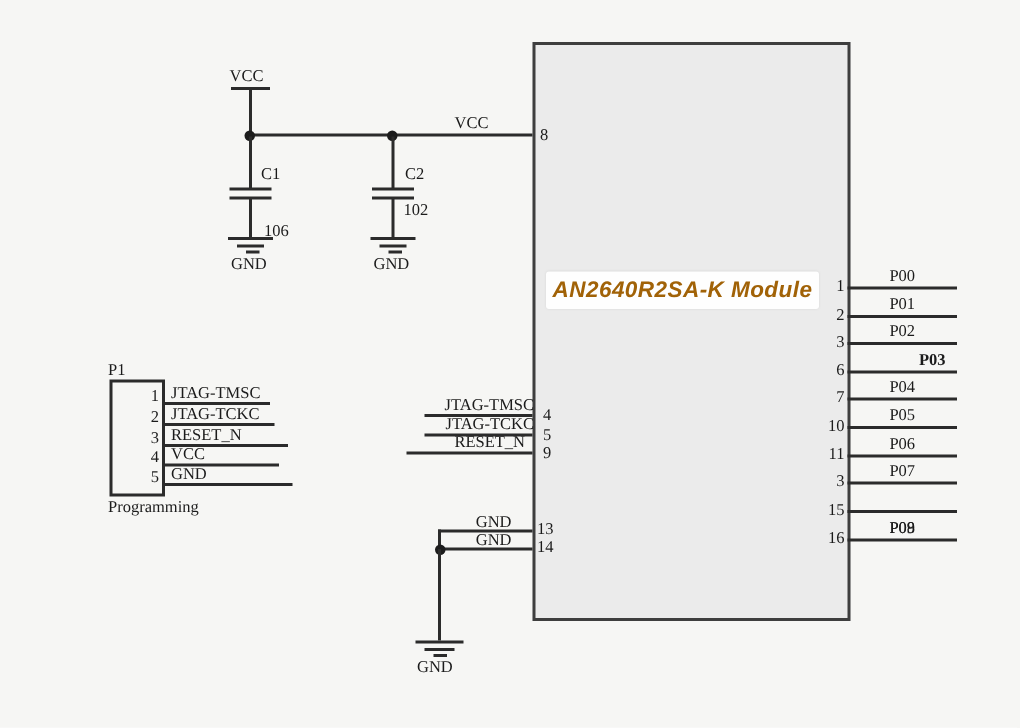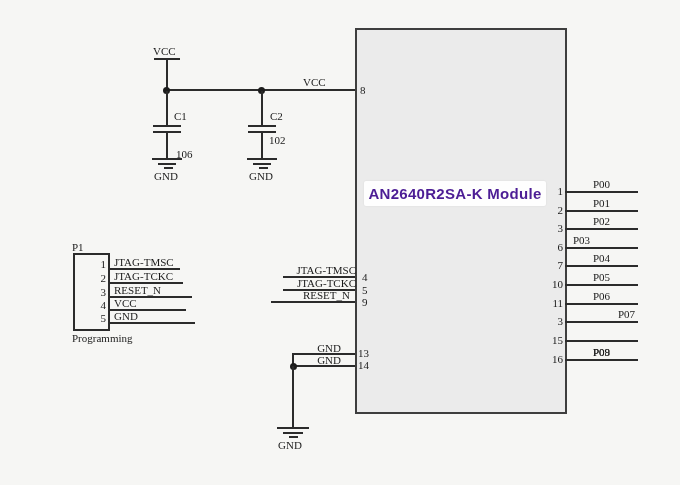--- a/index.html
+++ b/index.html
@@ -40,22 +40,22 @@
   }
   .title-patch{
     position:absolute;left:364px;top:181px;width:182px;height:25px;
     background:var(--patch);
     border-radius:2px;
     display:flex;align-items:center;justify-content:center;
     box-shadow:0 0 2px rgba(0,0,0,0.08);
   }
   .title-patch span{
     font-family:"Liberation Sans", sans-serif;
-    font-weight:bold;
-    font-size:15px;letter-spacing:0.3px;color:#4c1d95;
+    font-weight:bold;font-style:italic;
+    font-size:15px;letter-spacing:0.3px;color:#a16207;
     white-space:nowrap;
   }
   .p1-box{
     position:absolute;left:73px;top:253px;width:37px;height:78px;
     box-sizing:border-box;
     border:2px solid var(--line);
     background:transparent;
   }
   .pinlbl{width:73px;text-align:center;}
 </style>
@@ -131,37 +131,37 @@
 
   <div class="wire" style="left:565px;top:210px;width:73px;height:2px;"></div>
   <div class="lbl pinlbl" style="left:565px;top:197px;">P01</div>
   <div class="lbl num ralign" style="right:117px;top:204px;">2</div>
 
   <div class="wire" style="left:565px;top:228px;width:73px;height:2px;"></div>
   <div class="lbl pinlbl" style="left:565px;top:215px;">P02</div>
   <div class="lbl num ralign" style="right:117px;top:222px;">3</div>
 
   <div class="wire" style="left:565px;top:247px;width:73px;height:2px;"></div>
-  <div class="lbl pinlbl" style="left:545px;top:234px;">P03</div>
+  <div class="lbl pinlbl" style="left:585px;top:234px;font-weight:bold;">P03</div>
   <div class="lbl num ralign" style="right:117px;top:241px;">6</div>
 
   <div class="wire" style="left:565px;top:265px;width:73px;height:2px;"></div>
   <div class="lbl pinlbl" style="left:565px;top:252px;">P04</div>
   <div class="lbl num ralign" style="right:117px;top:259px;">7</div>
 
   <div class="wire" style="left:565px;top:284px;width:73px;height:2px;"></div>
   <div class="lbl pinlbl" style="left:565px;top:271px;">P05</div>
   <div class="lbl num ralign" style="right:117px;top:278px;">10</div>
 
   <div class="wire" style="left:565px;top:303px;width:73px;height:2px;"></div>
   <div class="lbl pinlbl" style="left:565px;top:290px;">P06</div>
   <div class="lbl num ralign" style="right:117px;top:297px;">11</div>
 
   <div class="wire" style="left:565px;top:321px;width:73px;height:2px;"></div>
-  <div class="lbl pinlbl" style="left:590px;top:308px;">P07</div>
+  <div class="lbl pinlbl" style="left:565px;top:308px;">P07</div>
   <div class="lbl num ralign" style="right:117px;top:315px;">3</div>
 
   <div class="wire" style="left:565px;top:340px;width:73px;height:2px;"></div>
   <div class="lbl pinlbl" style="left:565px;top:346px;">P08</div>
   <div class="lbl num ralign" style="right:117px;top:334px;">15</div>
 
   <div class="wire" style="left:565px;top:359px;width:73px;height:2px;"></div>
   <div class="lbl pinlbl" style="left:565px;top:346px;">P09</div>
   <div class="lbl num ralign" style="right:117px;top:353px;">16</div>
 

